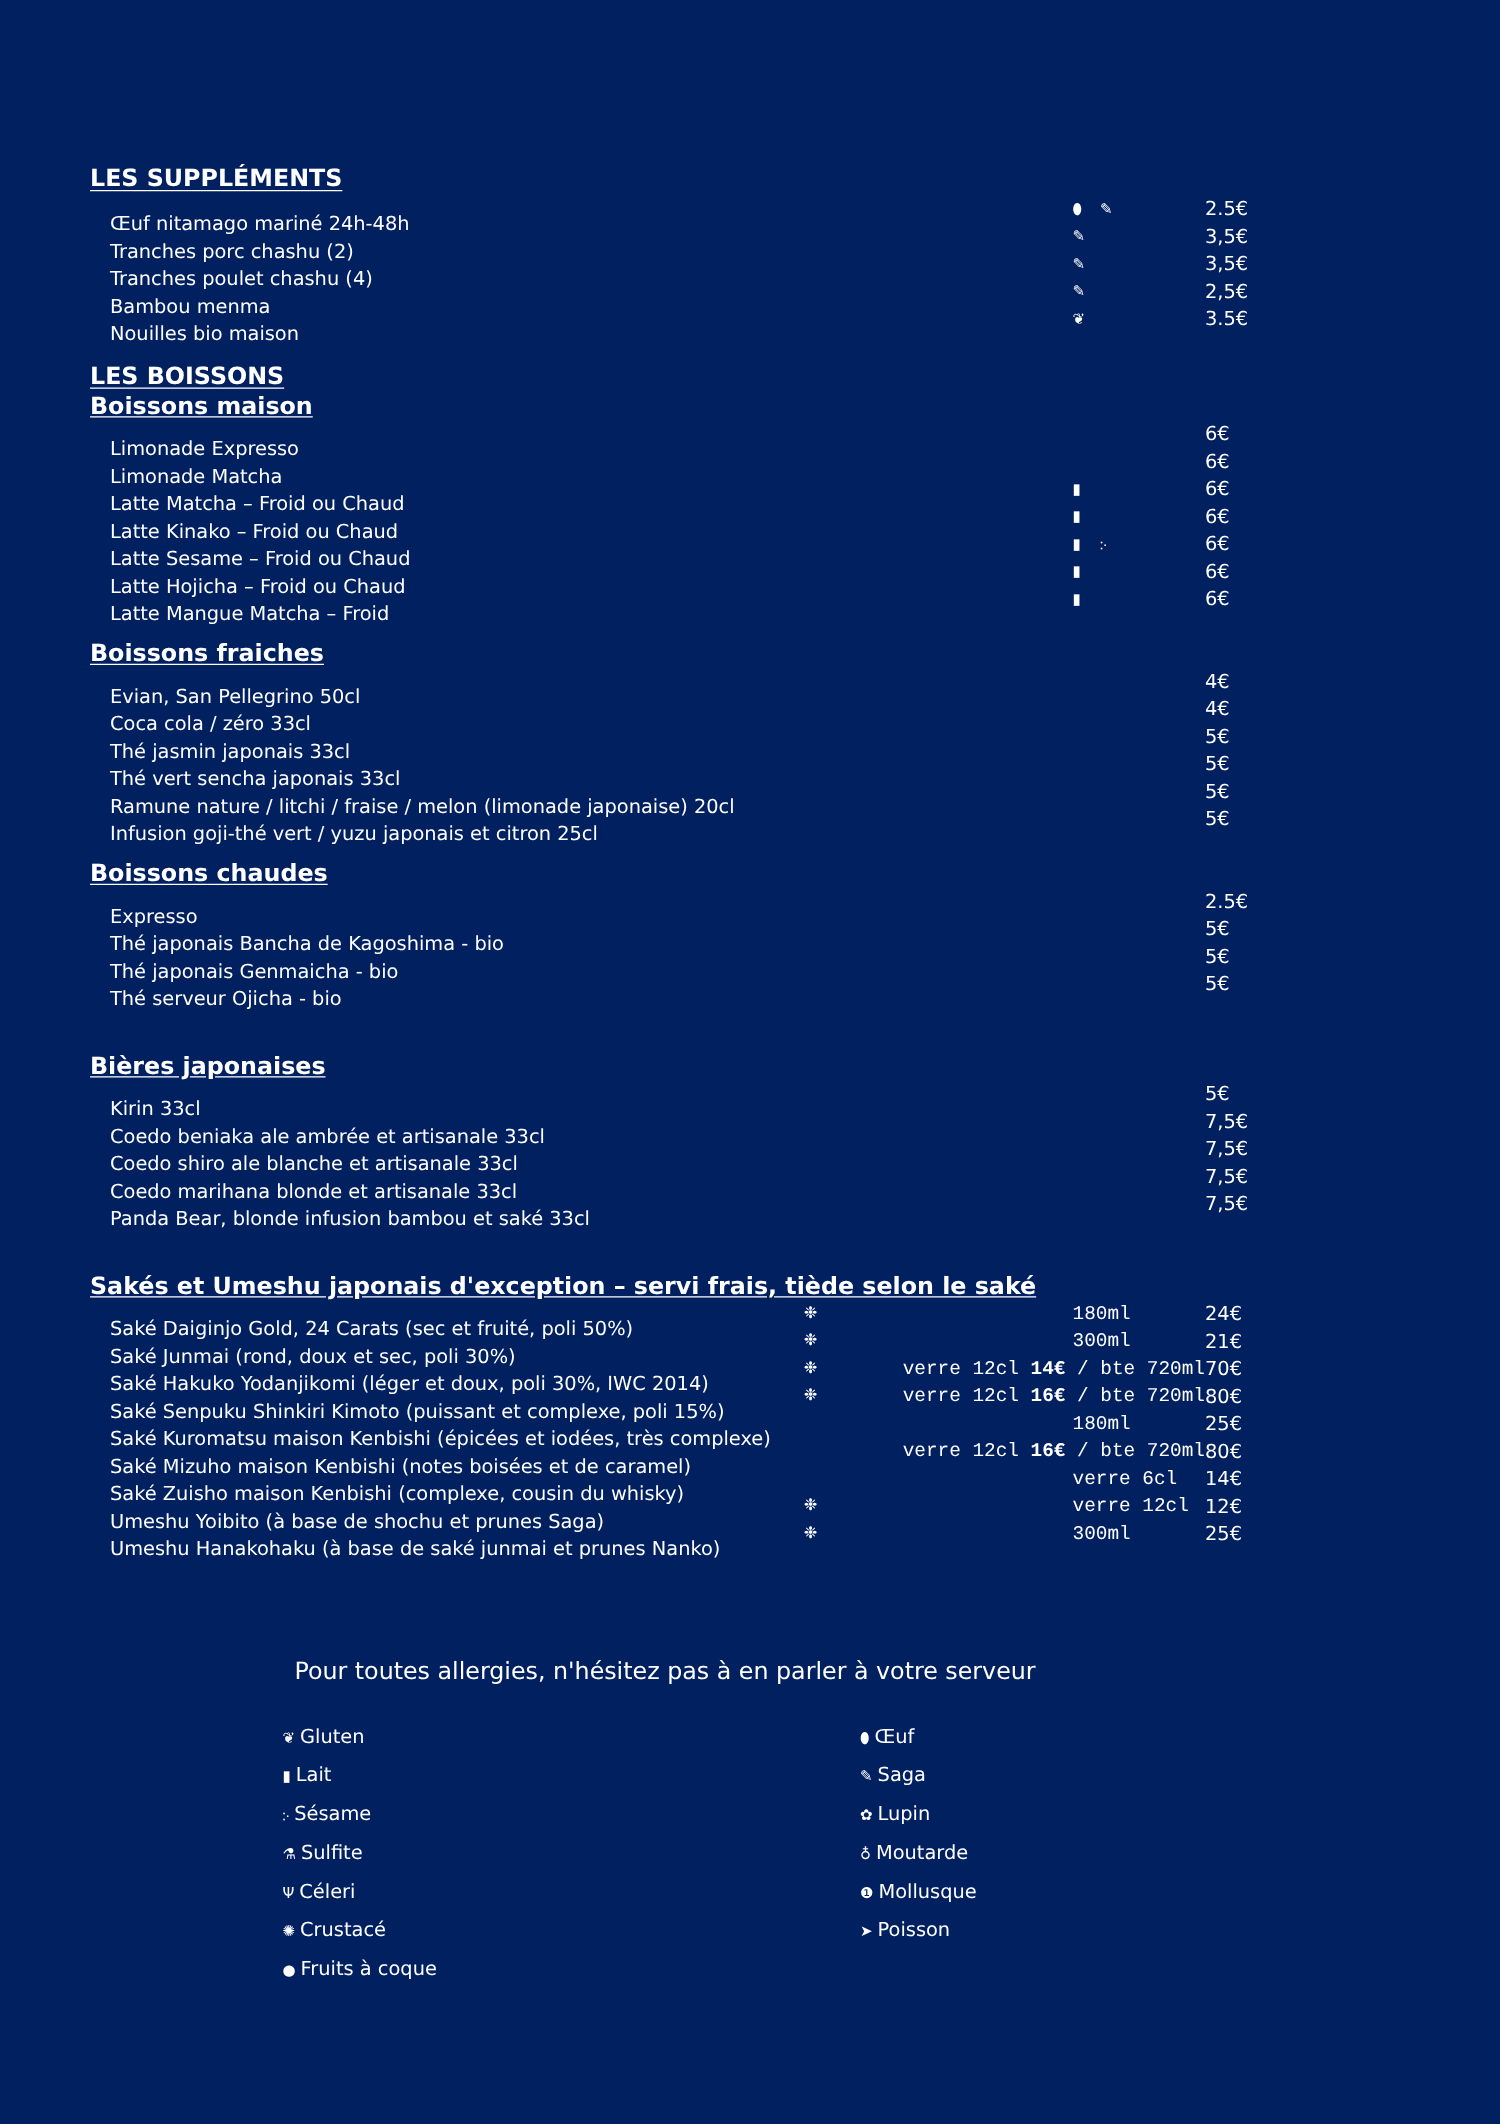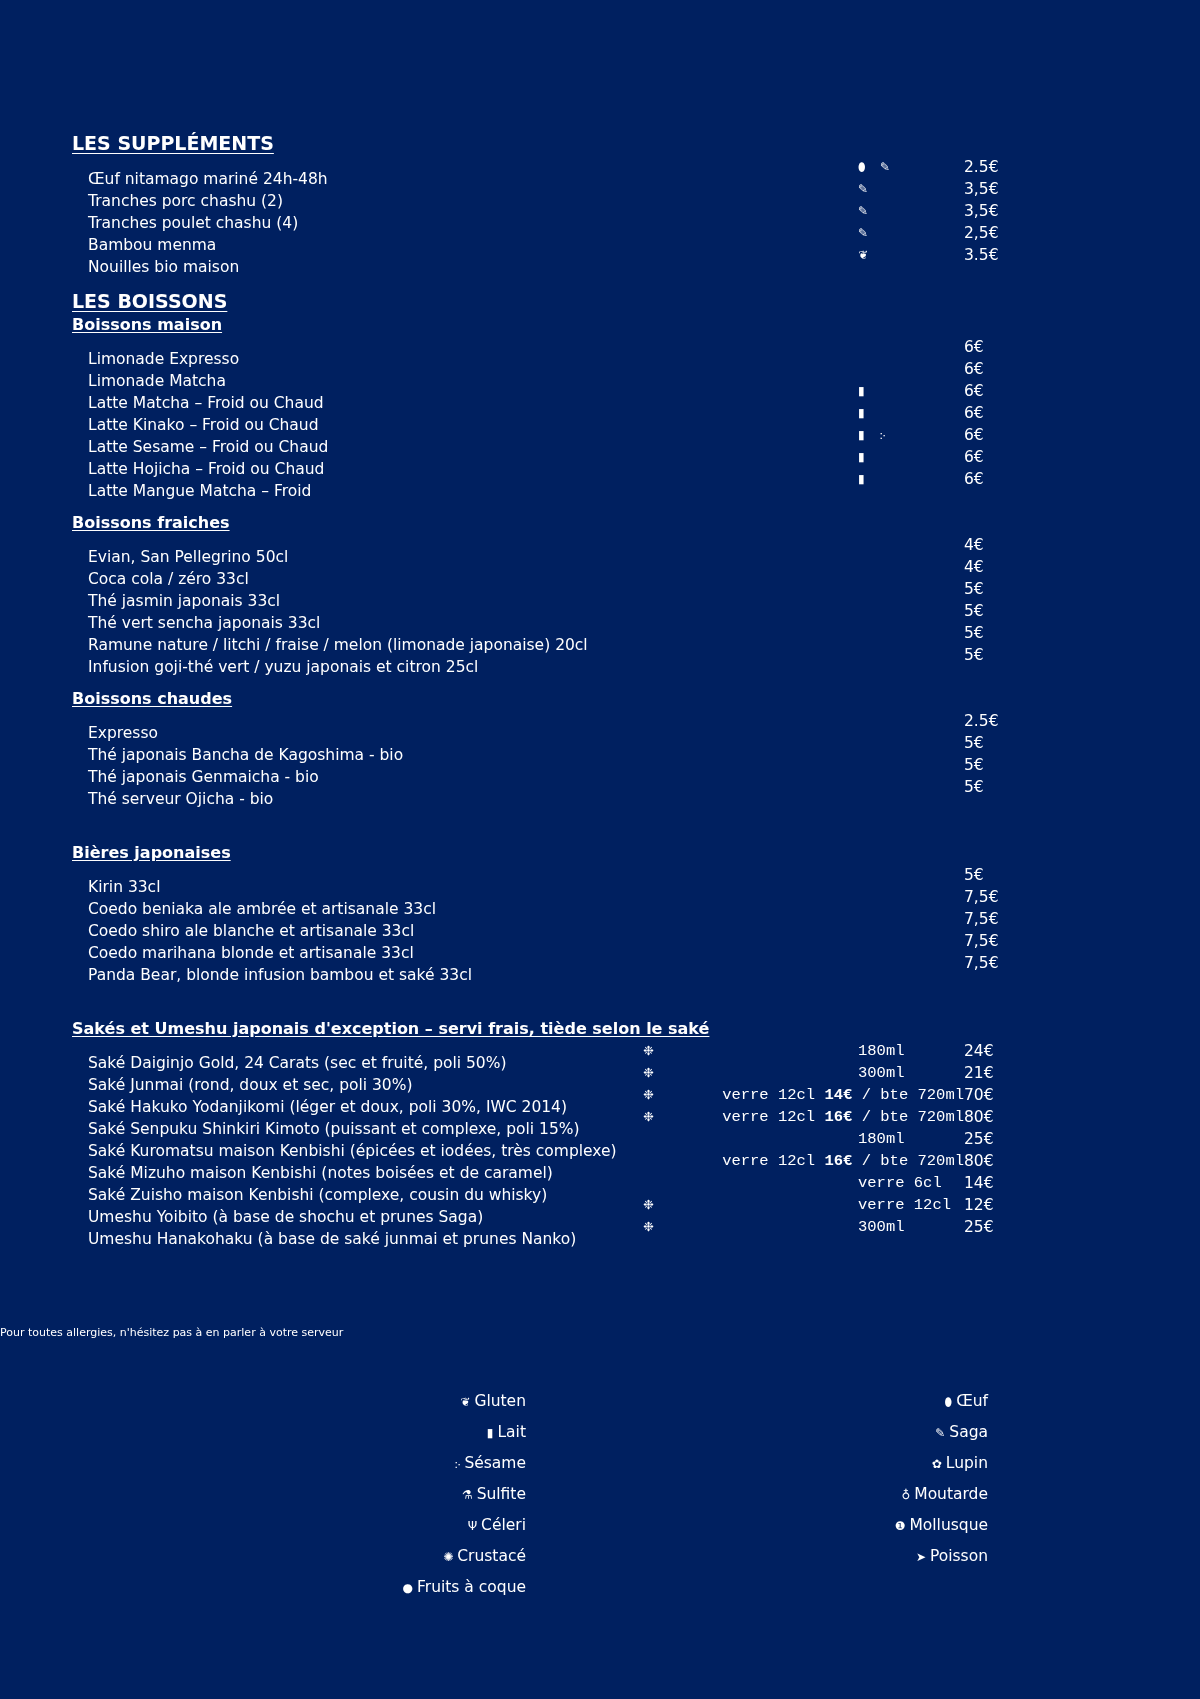--- a/index.html
+++ b/index.html
@@ -11,40 +11,40 @@
     font-size: 15.5px;
     position: relative;
     overflow: hidden;
   }
   .page { position: absolute; left: 72px; top: 130px; width: 1060px; }
   .h1 {
     font-weight: bold; font-size: 19px; text-decoration: underline;
     text-underline-offset: 3px; height: 26px; line-height: 26px;
   }
   .h2 {
-    font-weight: bold; font-size: 16px; text-decoration: underline;
+    font-weight: bold; font-size: 19px; text-decoration: underline;
     text-underline-offset: 2px; height: 22px; line-height: 22px;
   }
   .row { position: relative; height: 22px; line-height: 22px; white-space: nowrap; }
   .row .name { position: absolute; left: 16px; top: 0; margin-top: 12px; }
   .row .icons { position: absolute; left: 786px; top: 0; font-size: 12px; }
   .row .icons span { display: inline-block; width: 22px; text-align: left; }
   .row .price { position: absolute; left: 892px; top: 0; font-weight: normal; }
   .row .sake-icon { position: absolute; left: 571px; top: 0; font-size: 13px; }
   .row .detail { position: absolute; right: 168px; top: 0; font-family: Liberation Mono, monospace; }
   .row .detail b { font-weight: bold; }
   .row .detail.short { right: auto; left: 786px; }
   .gap-s { height: 22px; }
   .gap-m { height: 44px; }
   .notice {
-    position: absolute; top: 1326px; left: 0; width: 1064px; 
-    font-size: 11px;
+    position: absolute; top: 1326px; left: 0; width: 1064px; text-align: center;
+    font-size: 19px;
   }
   .legend { position: absolute; top: 1370px; left: 0; width: 1200px; }
-  .legend .col { position: absolute; top: 16px; width: 300px; text-align: right; }
+  .legend .col { position: absolute; top: 4px; width: 300px; text-align: left; }
   .legend .col.left { left: 226px; }
   .legend .col.right { left: 688px; }
   .legend .item { height: 31px; line-height: 31px; }
   .legend .item .ic { font-size: 12px; margin-right: 4px; }
 </style>
 </head>
 <body>
 
 <div class="page">
 

